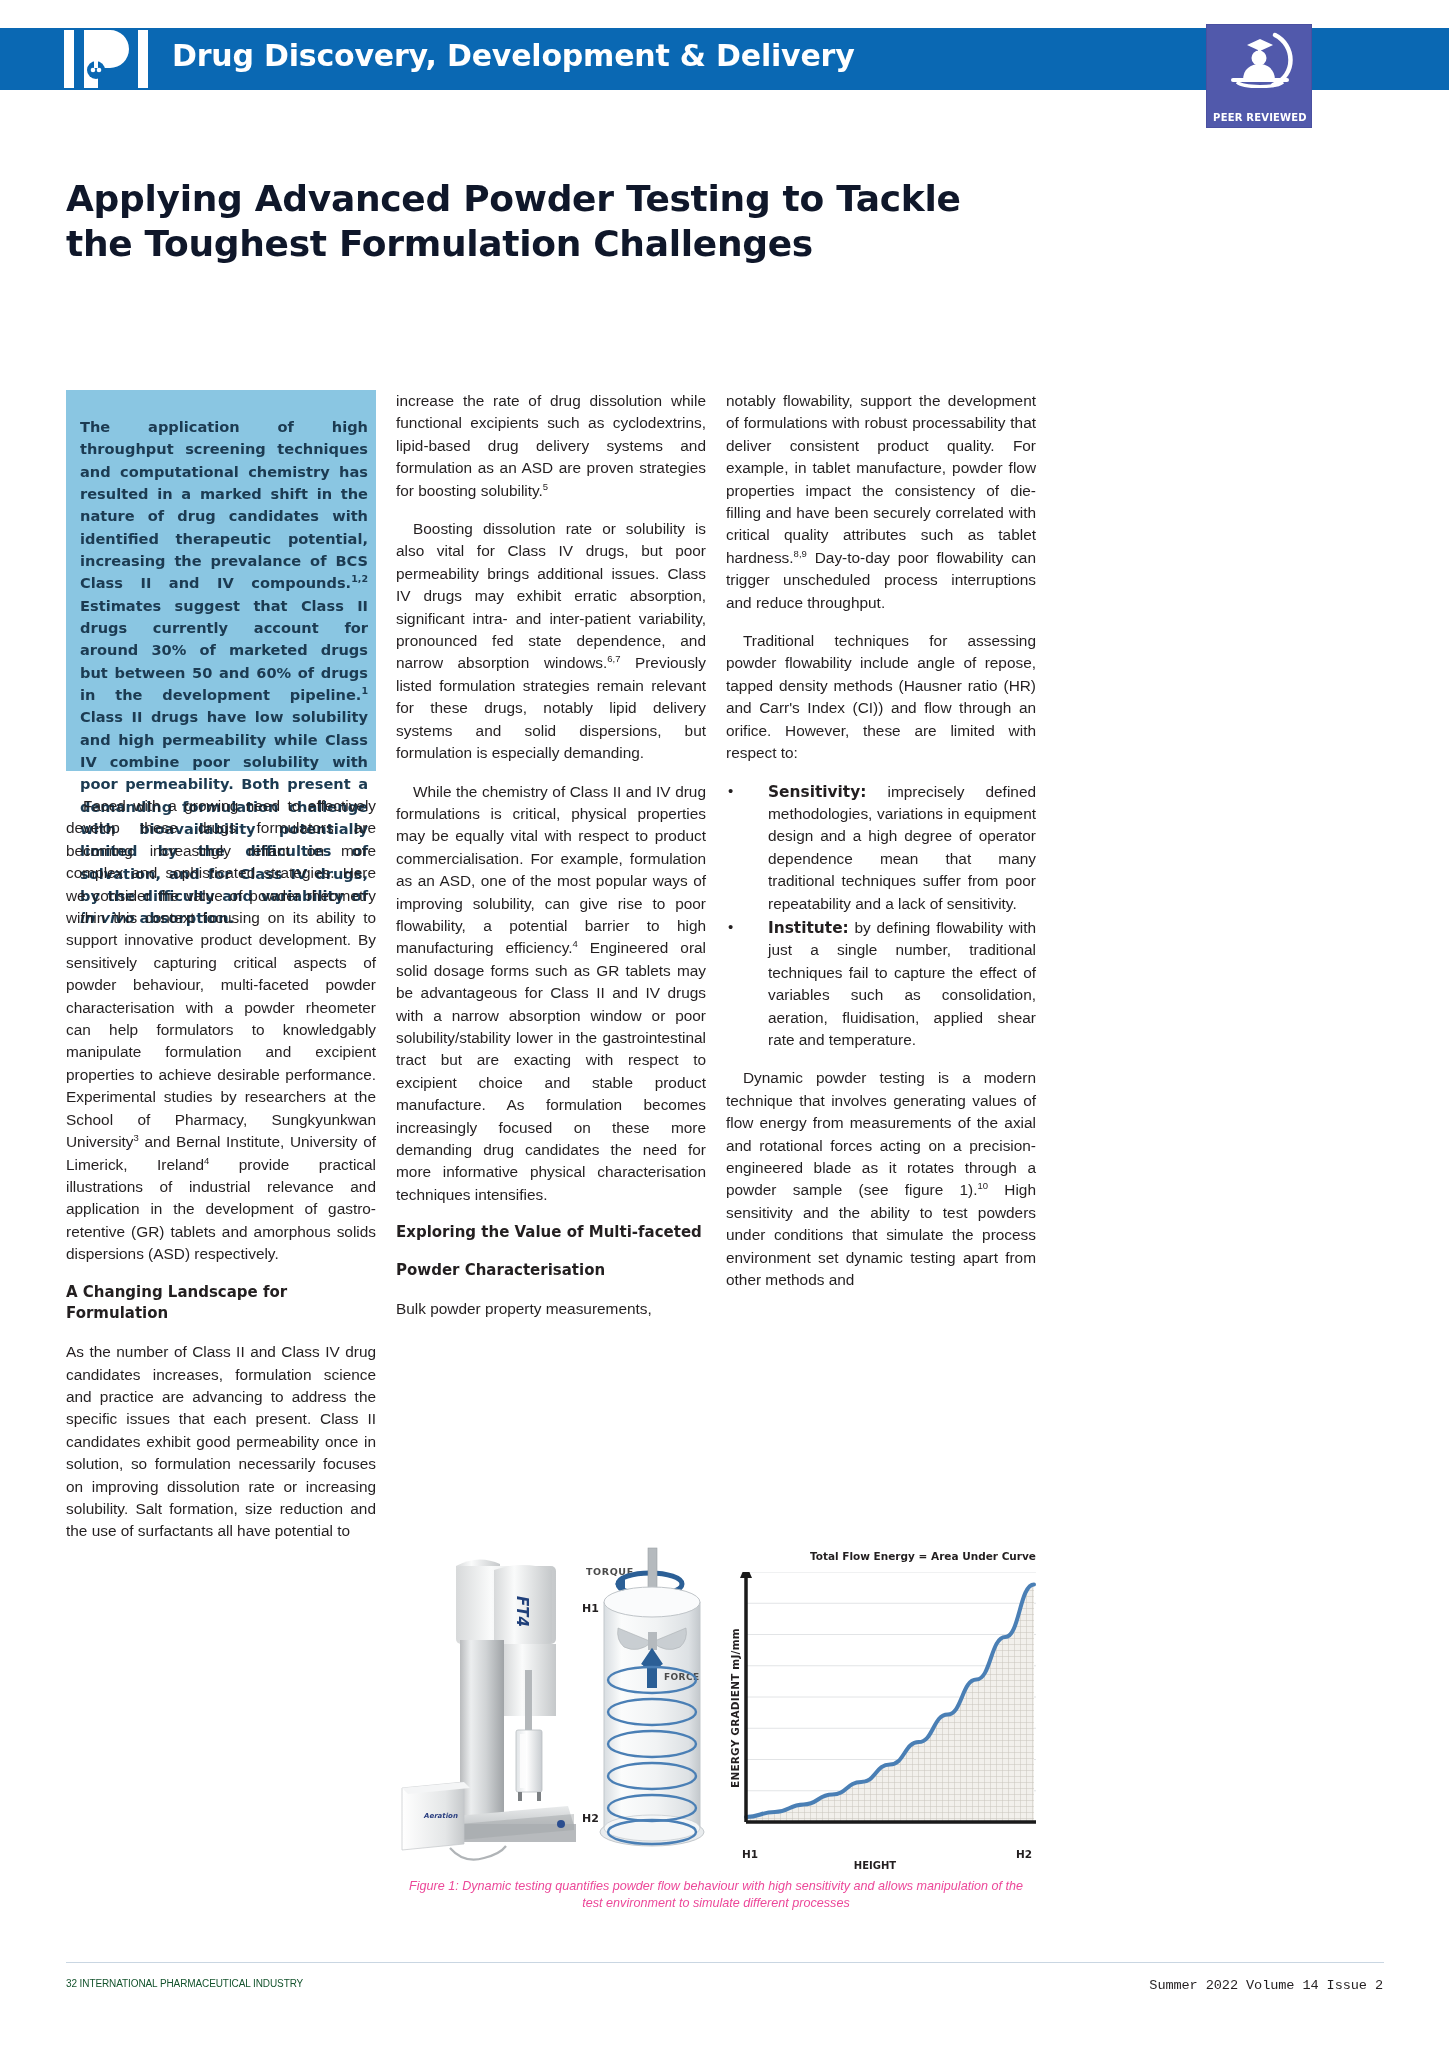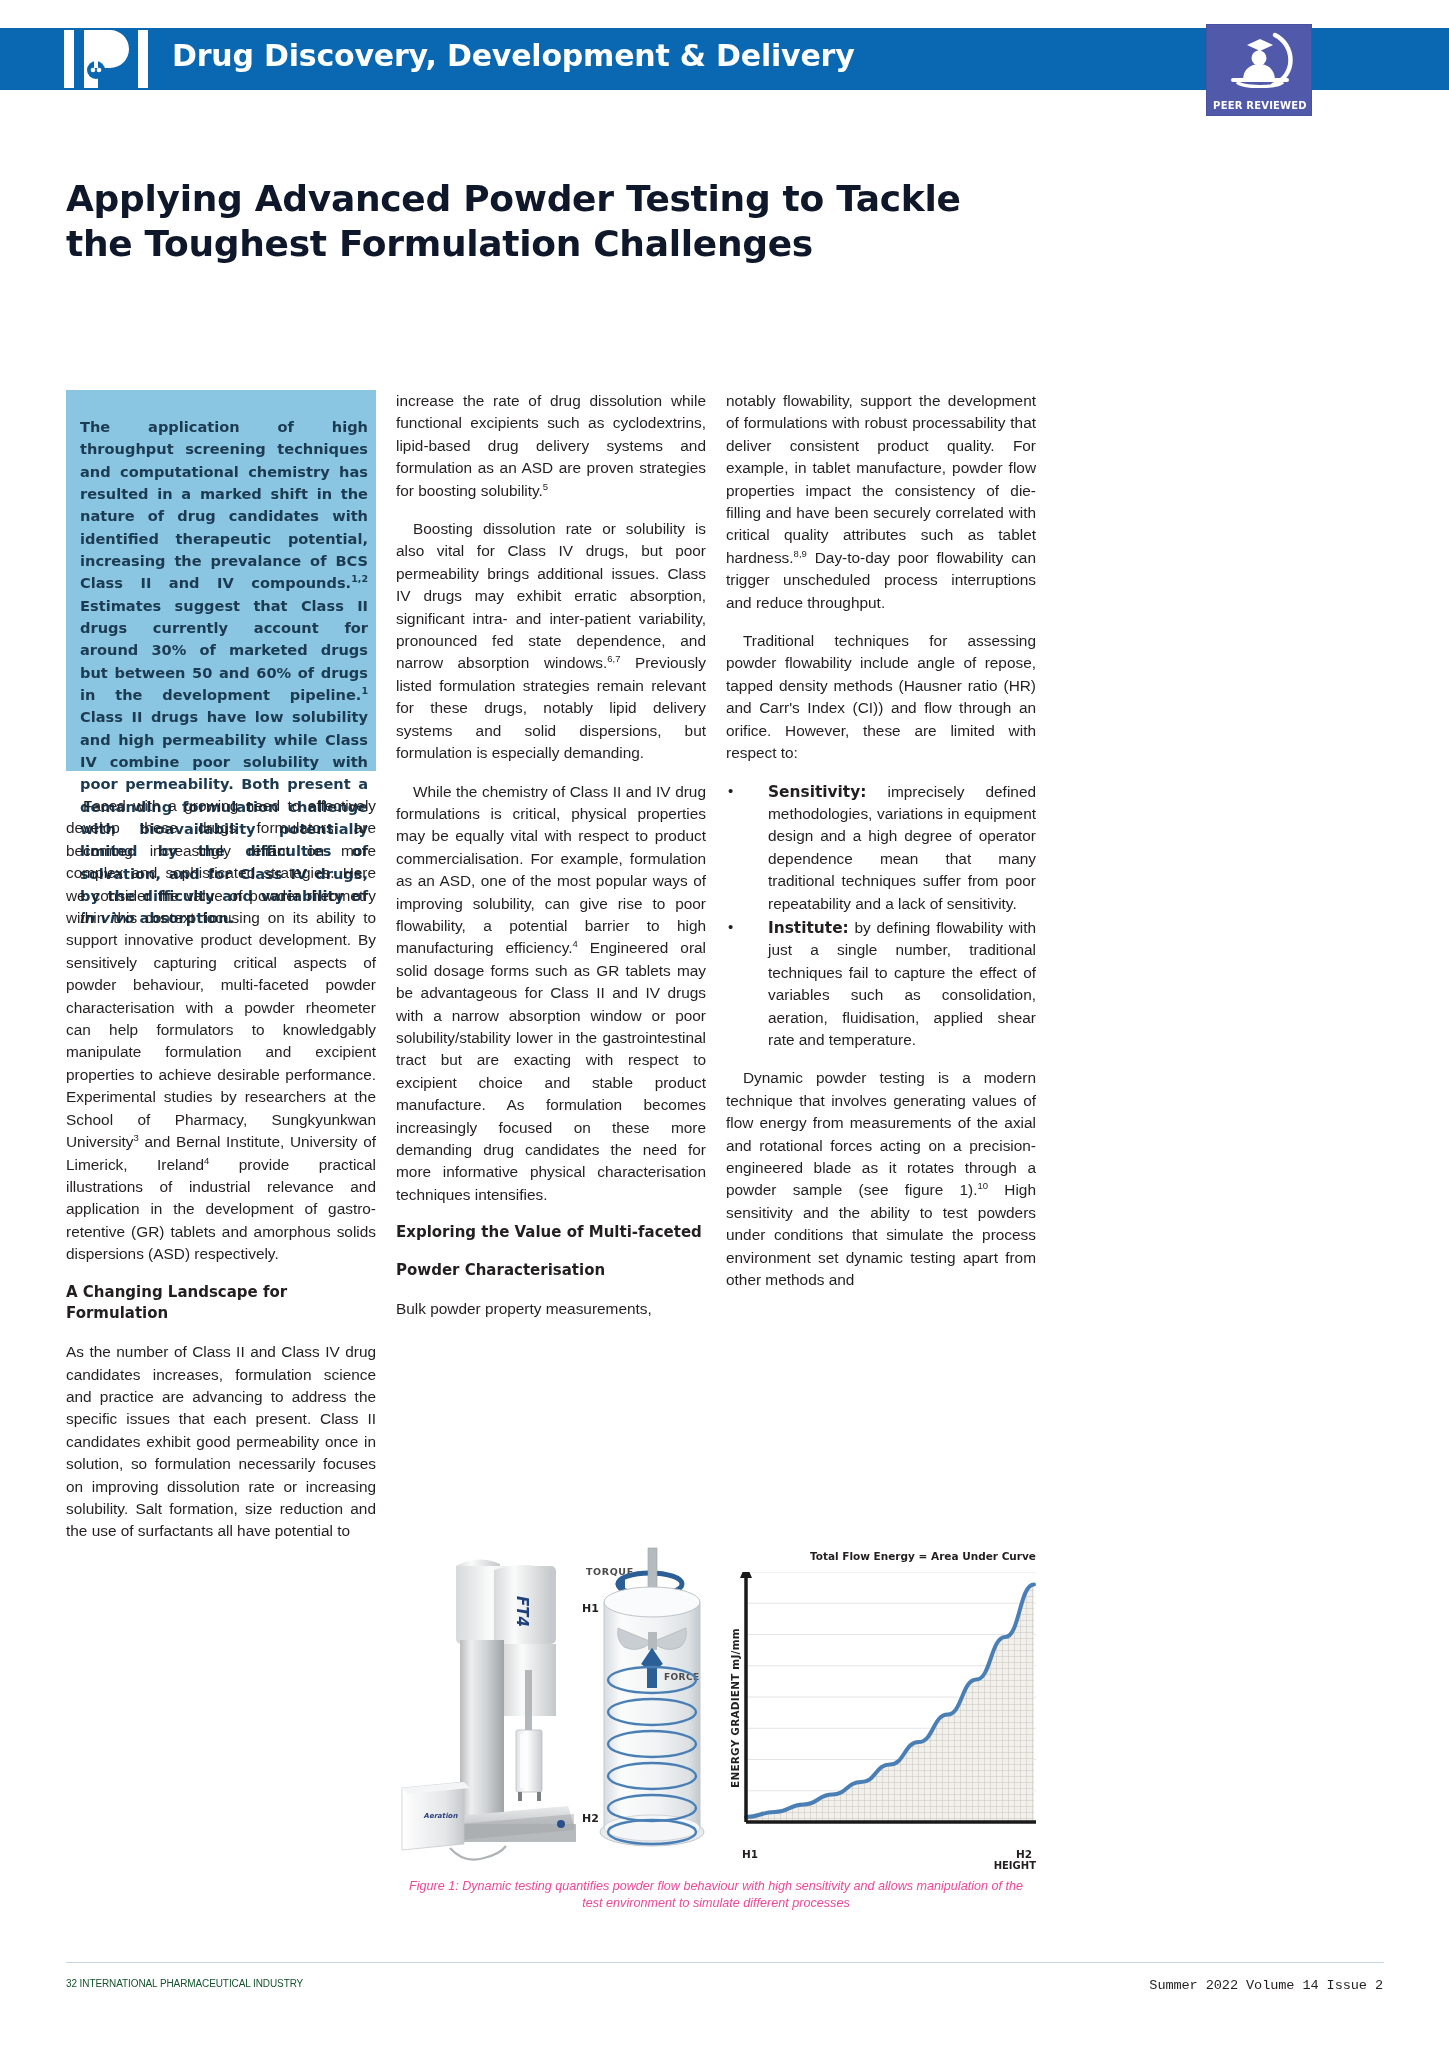--- a/index.html
+++ b/index.html
@@ -48,21 +48,21 @@
     letter-spacing: -0.2px;
     white-space: nowrap;
   }
 
   
   .peer-badge {
     position: absolute;
     left: 1206px;
     top: 24px;
     width: 106px;
-    height: 92px;
+    height: 104px;
     background: #5159ab;
     border: 1px solid #4a50a0;
   }
   .peer-badge .grad-icon {
     position: absolute;
     left: 0; top: 2px;
     width: 106px;
     height: 66px;
   }
   .peer-badge .peer-label {
@@ -240,21 +240,21 @@
     font-family: "DejaVu Sans", sans-serif;
     font-size: 10.5px;
     font-weight: bold;
     color: #231f20;
     letter-spacing: 0.2px;
   }
   .chart-xlabel {
     position: absolute;
     left: 0; top: 318px;
     width: 322px;
-    text-align: right;
+    text-align: center;
     font-family: "DejaVu Sans", sans-serif;
     font-size: 10px;
     font-weight: bold;
     color: #231f20;
   }
   .chart-tick-h1 {
     position: absolute;
     left: 28px; top: 306px;
     font-family: "DejaVu Sans", sans-serif;
     font-size: 10.5px;

